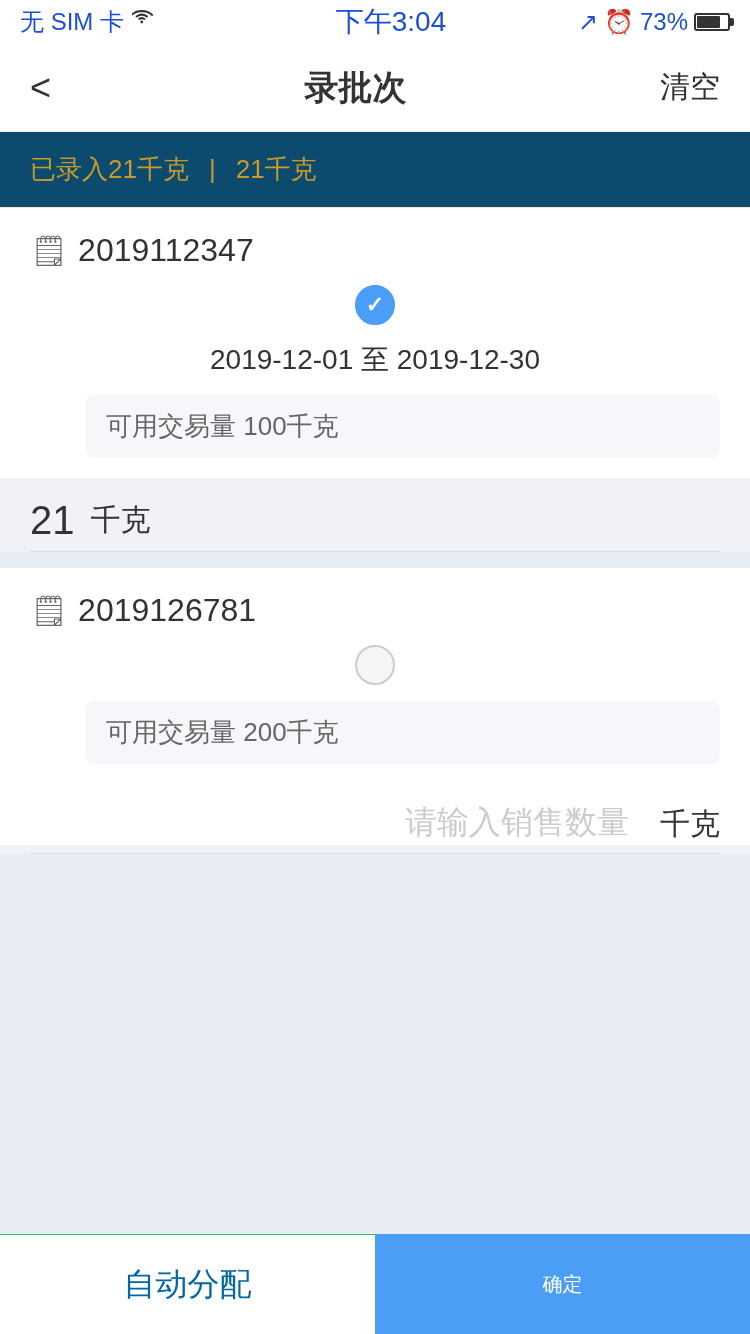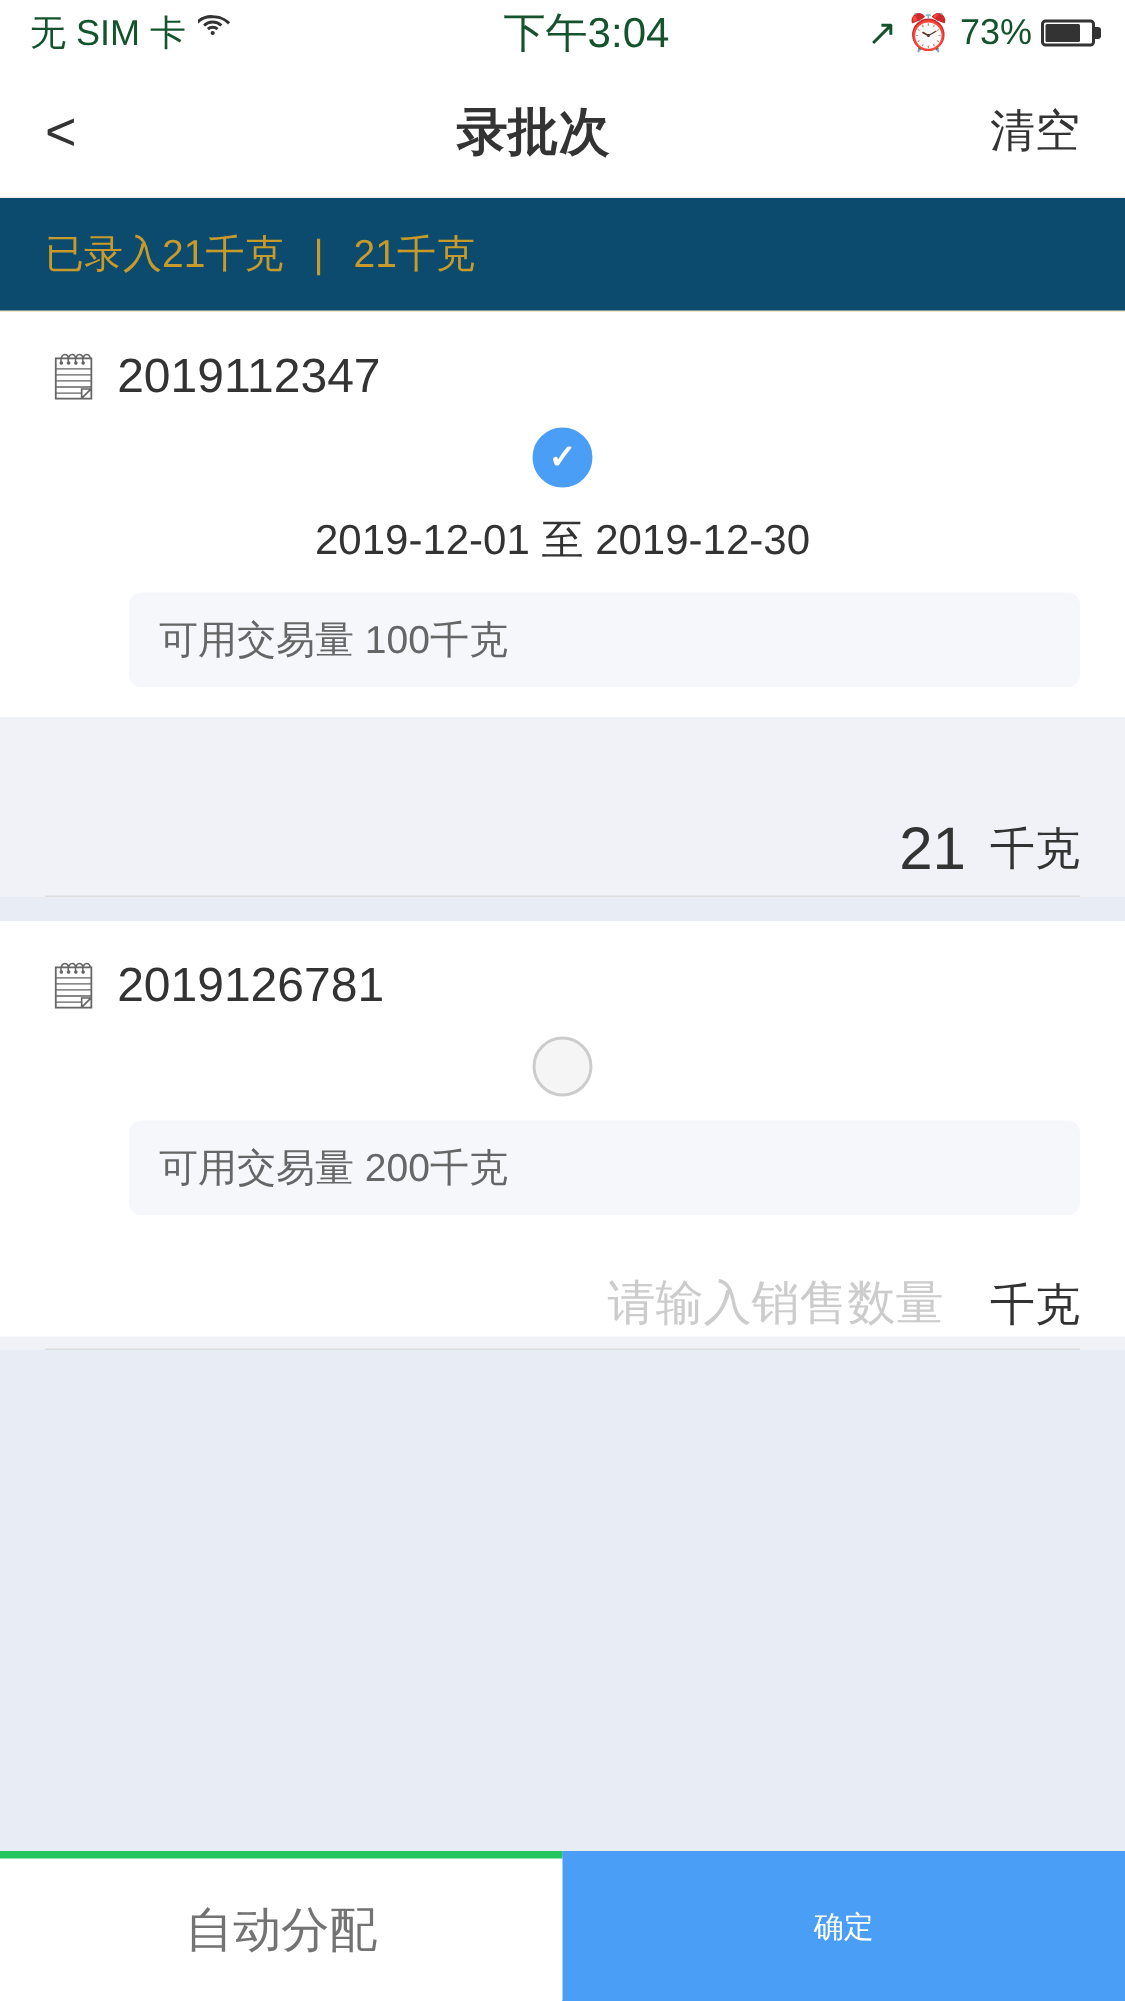--- a/index.html
+++ b/index.html
@@ -16,21 +16,21 @@
     
     .status-bar {
       width: 100%;
       height: 44px;
       background: #fff;
       display: flex;
       align-items: center;
       justify-content: space-between;
       padding: 0 20px;
       font-size: 24px;
-      color: #14532d;
+      color: #1d4ed8;
     }
     .status-left {
       display: flex;
       align-items: center;
       gap: 8px;
     }
     .status-center {
       font-size: 28px;
       font-weight: 500;
       margin-left: 44px;
@@ -177,23 +177,22 @@
       padding: 14px 20px;
       font-size: 26px;
       color: #666;
       margin-left: 56px;
     }
 
     
     .amount-row {
       display: flex;
       align-items: center;
-      justify-content: flex-end;
+      justify-content: flex-start;
       padding: 20px 30px 0 30px;
-      margin-top: 46px;
     }
     .amount-value {
       font-size: 40px;
       color: #333;
       font-weight: 400;
     }
     .amount-unit {
       font-size: 30px;
       color: #333;
       margin-left: 16px;
@@ -257,26 +256,26 @@
       left: 0;
       width: 750px;
       height: 100px;
       display: flex;
     }
     .btn-auto {
       flex: 1;
       background: #fff;
       border: none;
       font-size: 32px;
-      color: #737373;
+      color: #0369a1;
       cursor: pointer;
       display: flex;
       align-items: center;
       justify-content: center;
-      border-top: 5px solid #22c55e;
+      border-top: 1px solid #22c55e;
     }
     .btn-confirm {
       flex: 1;
       background: #4a9ef5;
       border: none;
       font-size: 20px;
       color: #fff;
       cursor: pointer;
       display: flex;
       align-items: center;

